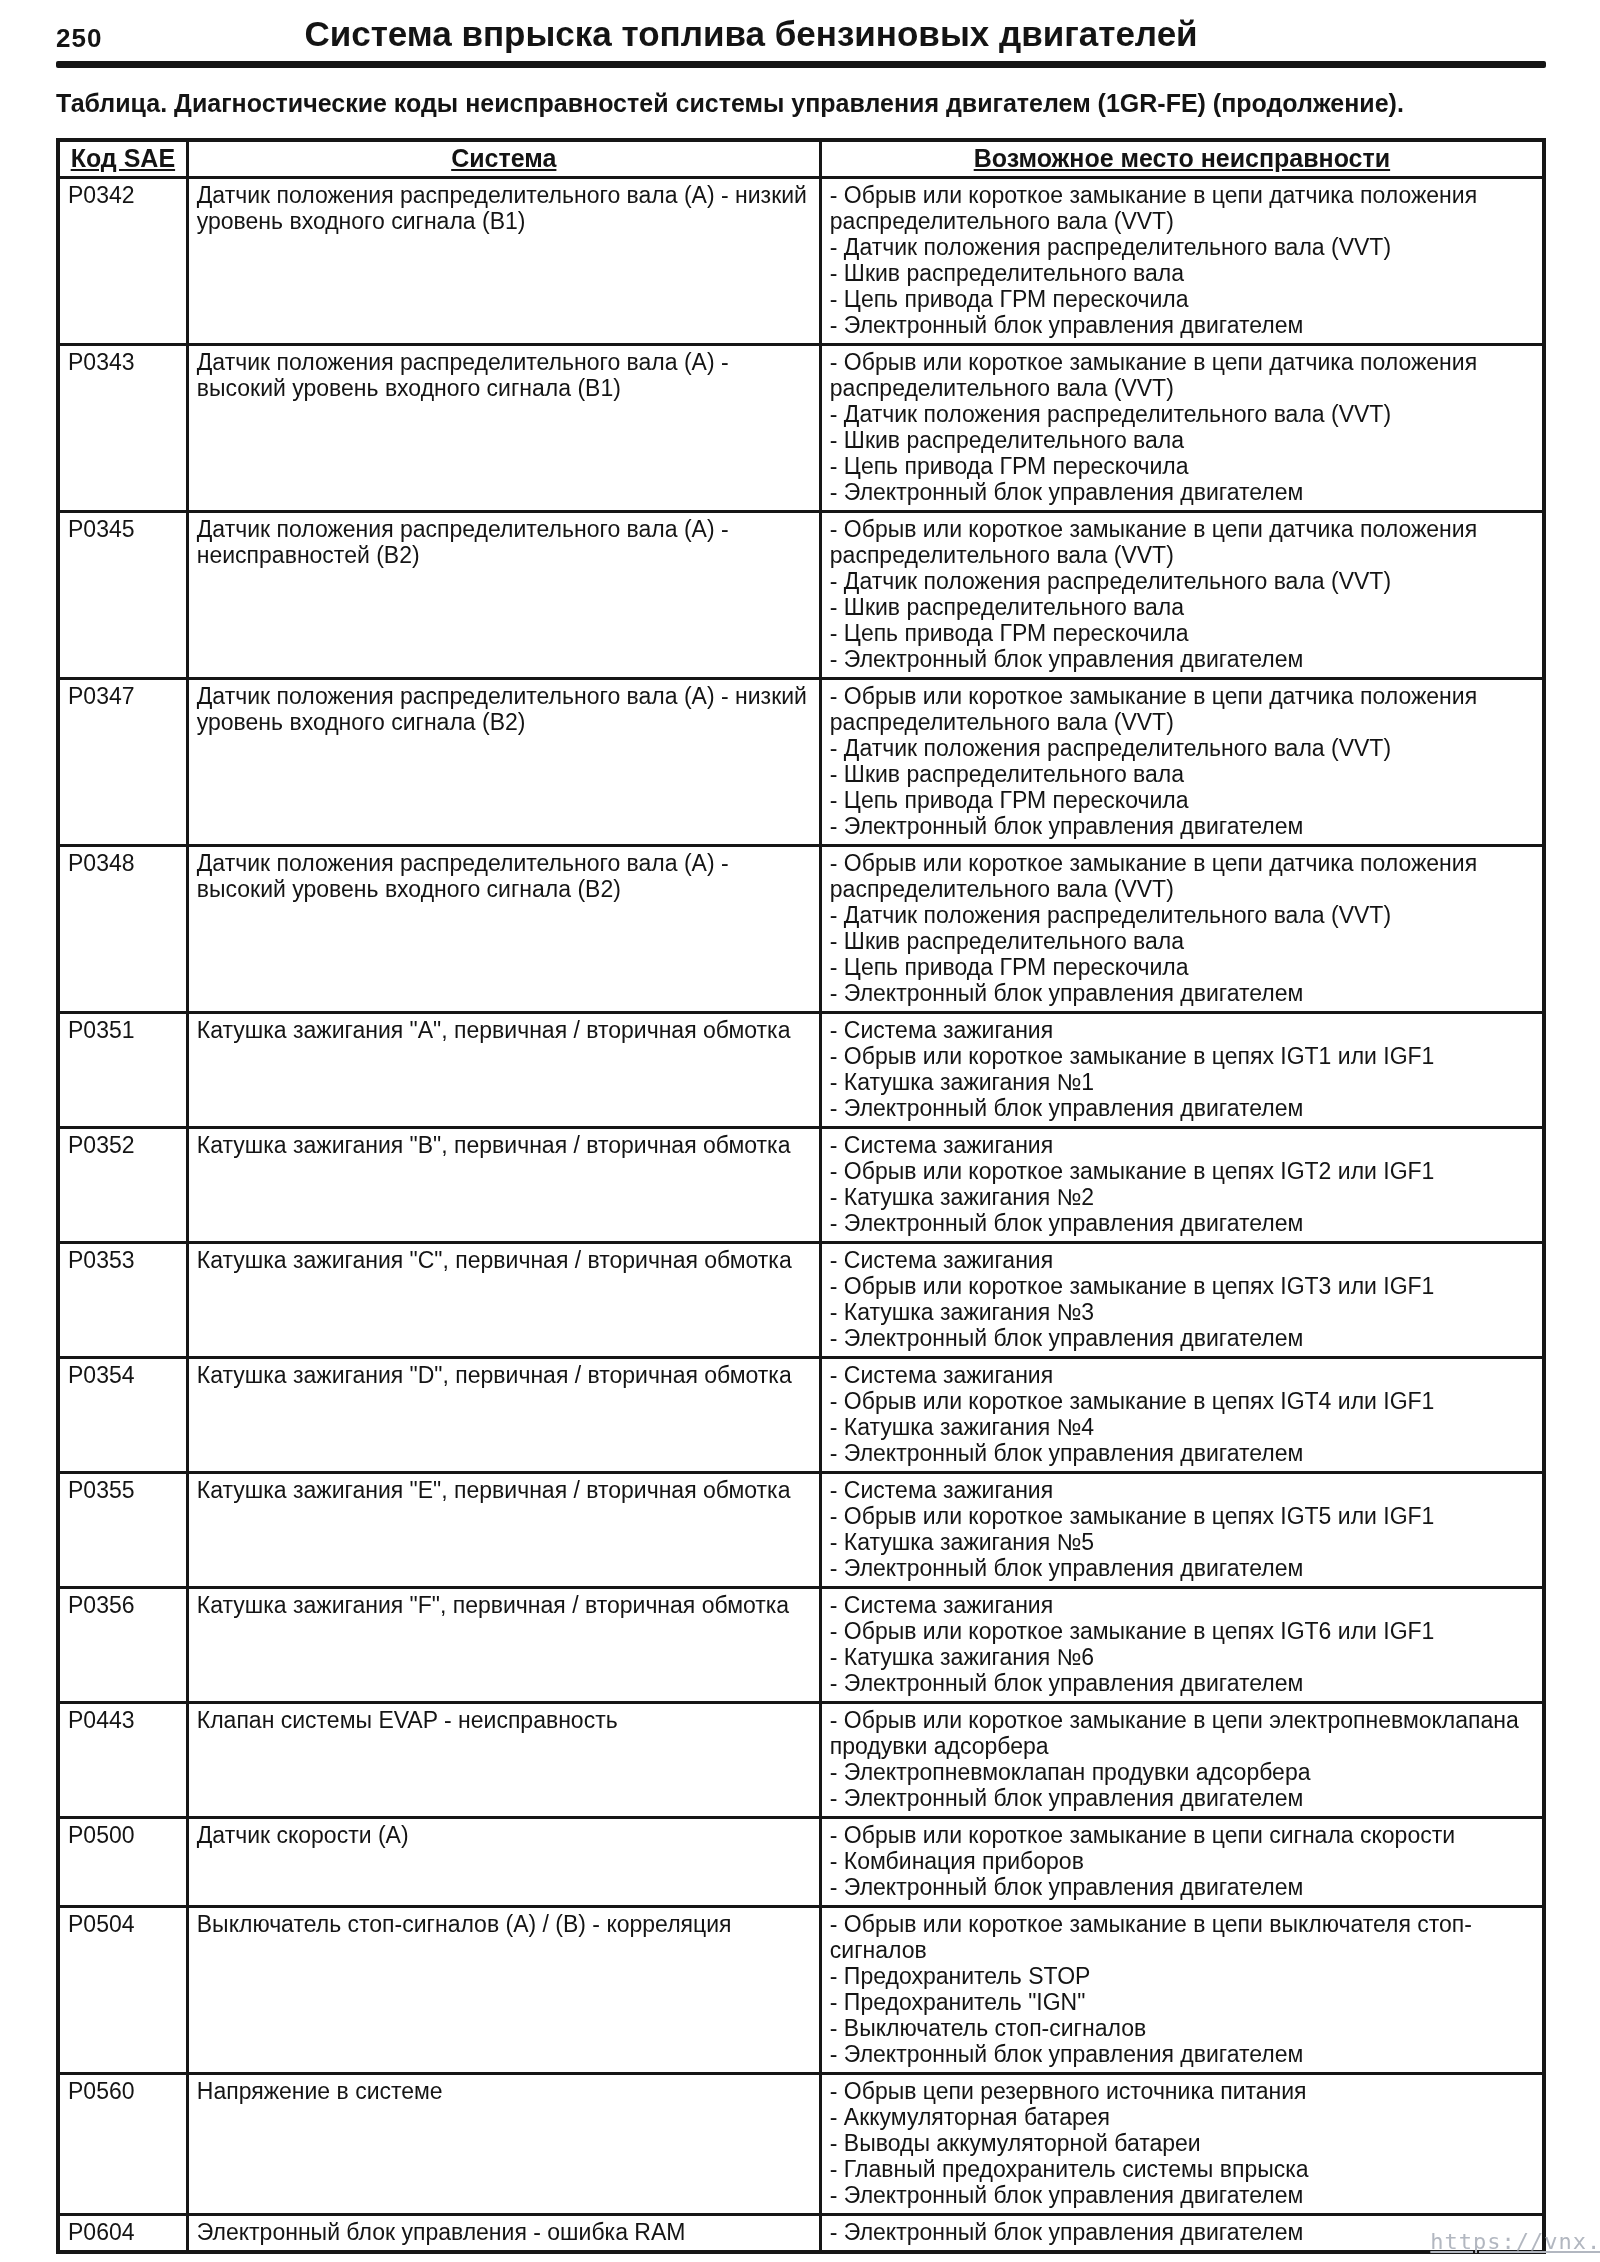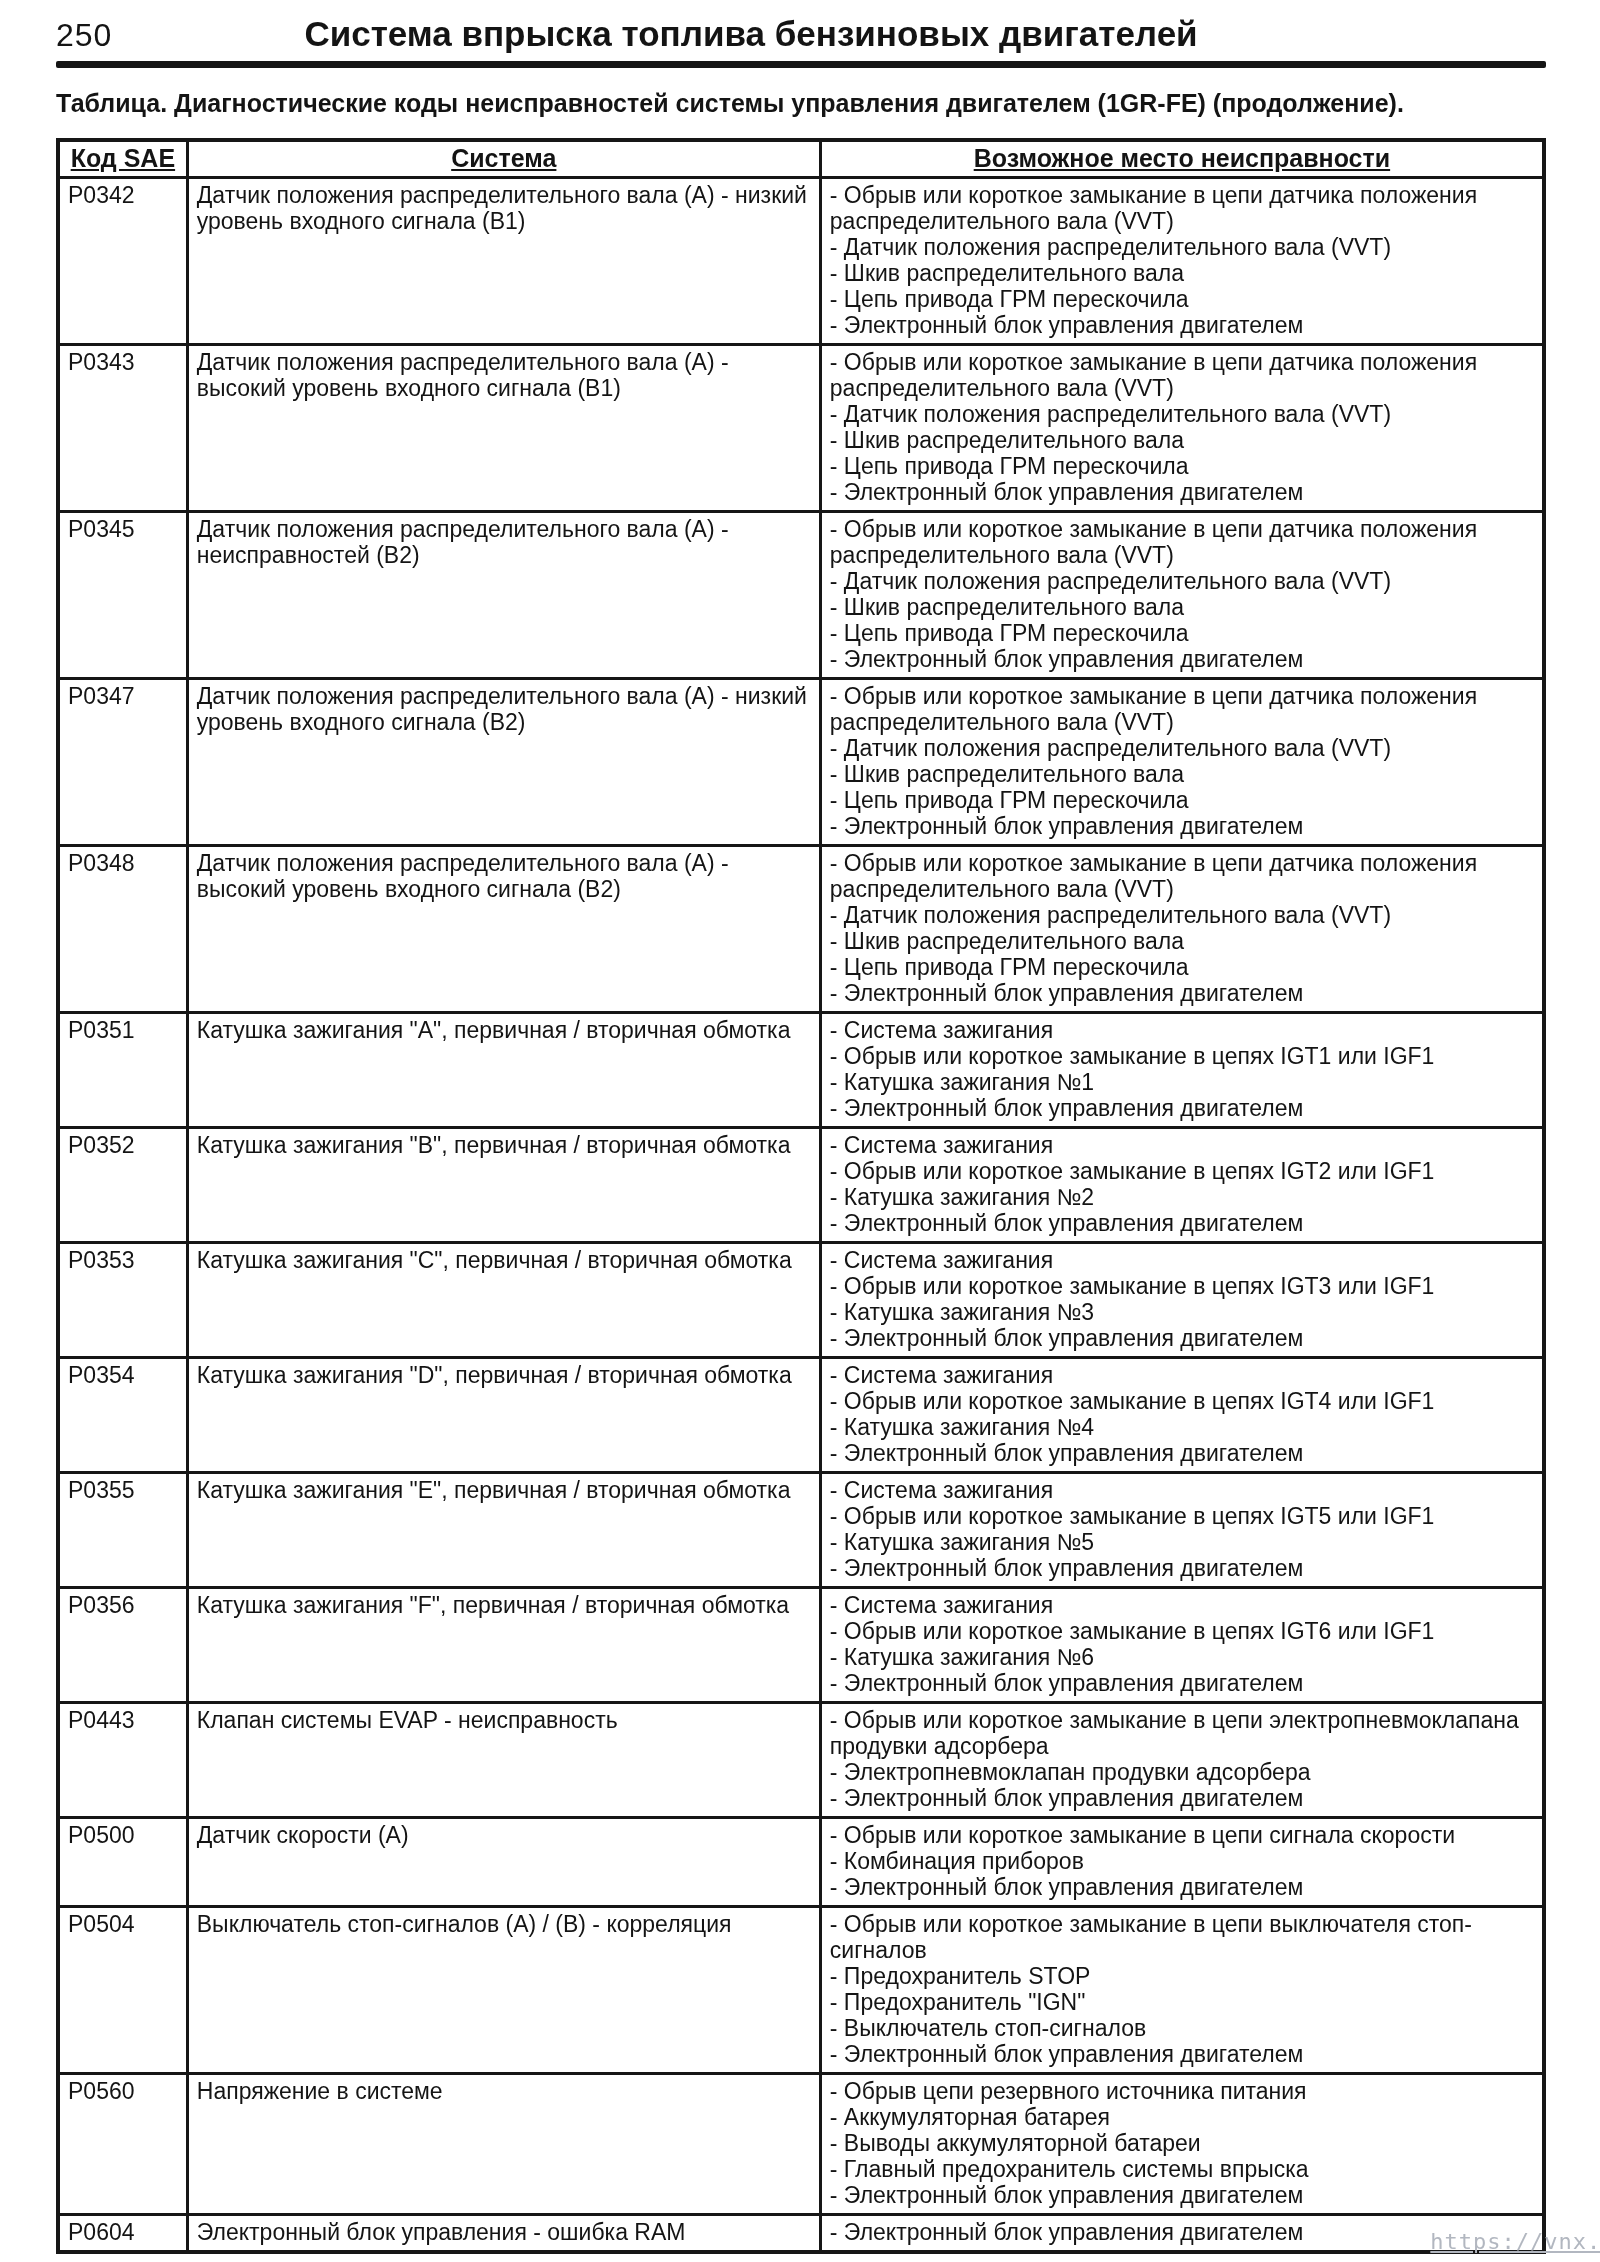--- a/index.html
+++ b/index.html
@@ -17,22 +17,22 @@
     box-sizing: border-box;
     padding: 14px 54px 0 56px;
     overflow: hidden;
   }
   
   .header-row {
     display: flex;
     align-items: flex-end;
   }
   .page-number {
-    font-size: 32px;
-    font-weight: normal;
+    font-size: 26px;
+    font-weight: bold;
     width: 150px;
     flex: 0 0 auto;
     letter-spacing: 1px;
   }
   .page-title {
     flex: 1;
     font-size: 35px;
     font-weight: bold;
     text-align: center;
     padding-right: 250px;

